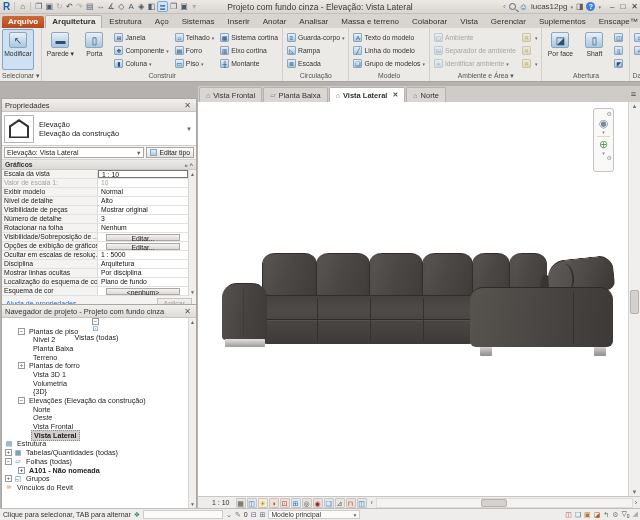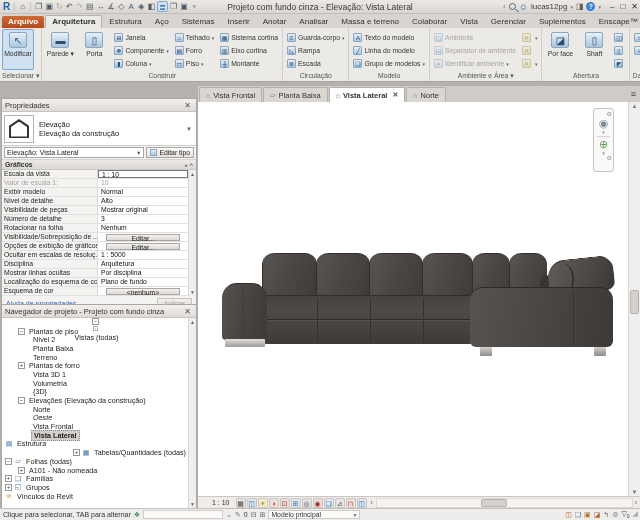--- a/index.html
+++ b/index.html
@@ -535,38 +535,33 @@
           <div class="trow" style="padding-left: 29px;">
             <span class="tlabel">Vista Frontal</span>
           </div>
           <div class="trow" style="padding-left: 29px;">
             <span class="tlabel sel">Vista Lateral</span>
           </div>
           <div class="trow" style="padding-left: 3px;">
             <span class="ticon">▤</span>
             <span class="tlabel">Estrutura</span>
           </div>
-          <div class="trow" style="padding-left: 3px; justify-content: flex-end;">
+          <div class="trow" style="padding-left: 3px;">
             <span class="ebox">+</span>
             <span class="ticon">▦</span>
             <span class="tlabel">Tabelas/Quantidades (todas)</span>
           </div>
           <div class="trow" style="padding-left: 3px;">
             <span class="ebox">−</span>
             <span class="ticon">▱</span>
             <span class="tlabel">Folhas (todas)</span>
           </div>
-          <div class="trow" style="padding-left: 16px;">
+          <div class="trow" style="padding-left: 16px; font-weight: bold;">
             <span class="ebox">+</span>
             <span class="tlabel">A101 - Não nomeada</span>
-          </div>
-          <div class="trow" style="padding-left: 3px;">
-            <span class="ebox">+</span>
-            <span class="ticon">❏</span>
-            <span class="tlabel">Famílias</span>
           </div>
           <div class="trow" style="padding-left: 3px;">
             <span class="ebox">+</span>
             <span class="ticon">◱</span>
             <span class="tlabel">Grupos</span>
           </div>
           <div class="trow" style="padding-left: 3px;">
             <span class="ticon orange">∞</span>
             <span class="tlabel">Vínculos do Revit</span>
           </div>

